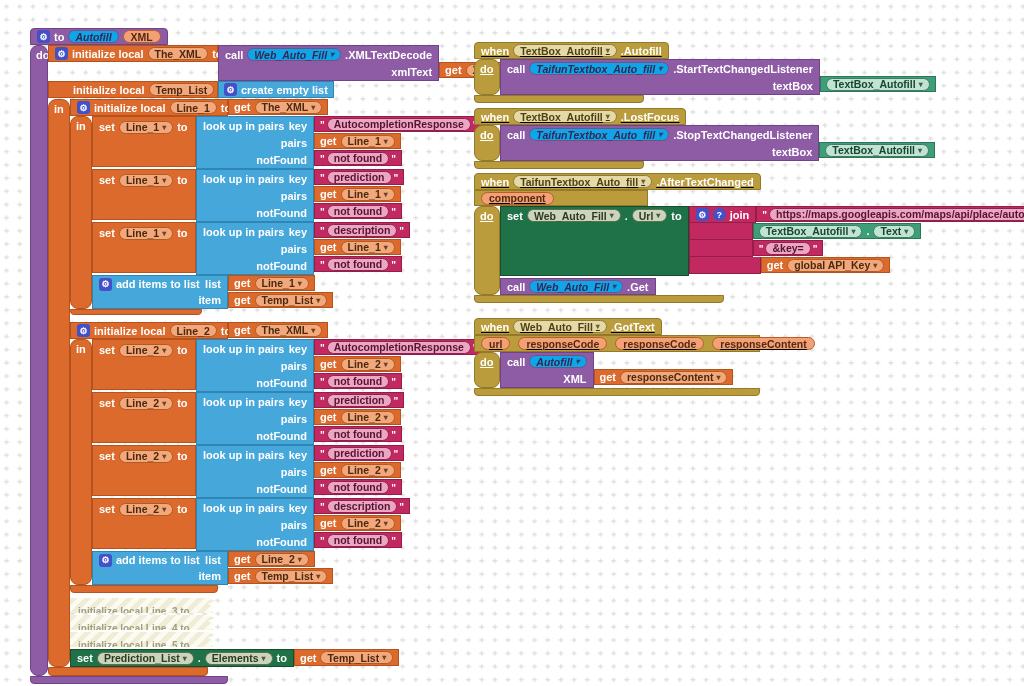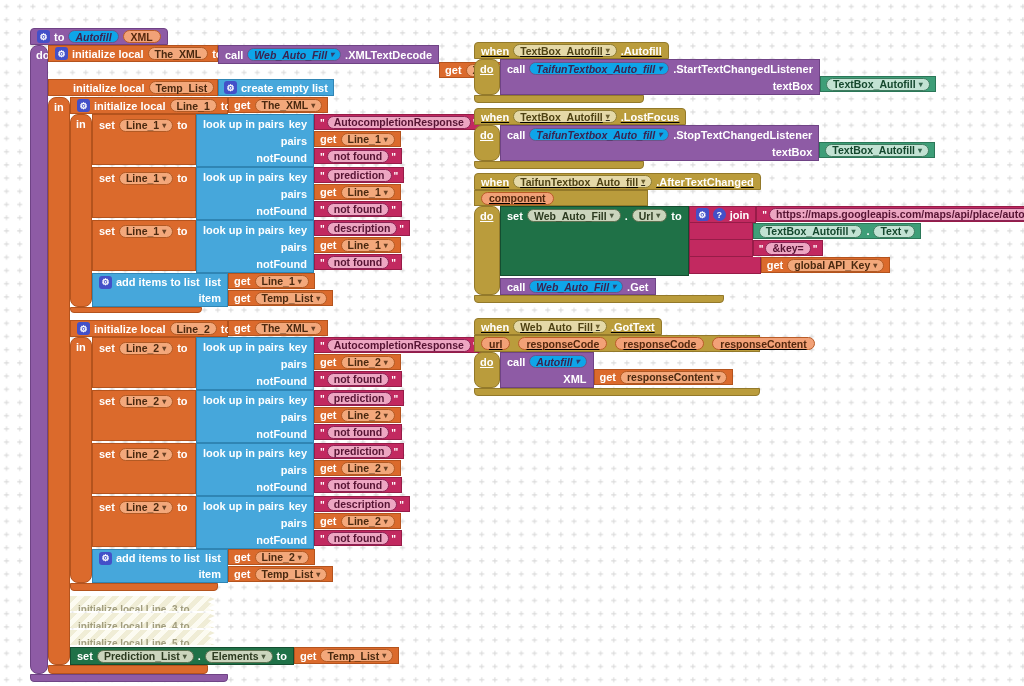--- a/index.html
+++ b/index.html
@@ -89,20 +89,23 @@
           <span class="lbl">initialize local</span>
           <span class="fld f-or">The_XML</span>
           <span class="lbl">to</span>
         </div>
         <div class="callblk pu">
           <div class="bar">
             <span class="lbl">call</span>
             <span class="fld f-lav dd">Web_Auto_Fill</span>
             <span class="lbl">.XMLTextDecode</span>
           </div>
+          <div class="bar jr">
+                <span class="lbl">xmlText</span>
+              </div>
         </div>
         <div class="vals">
               <div class="sp17"></div>
           <div class="val or">
             <span class="lbl">get</span>
             <span class="fld f-or dd">XML</span>
           </div>
         </div>
       </div>
 

